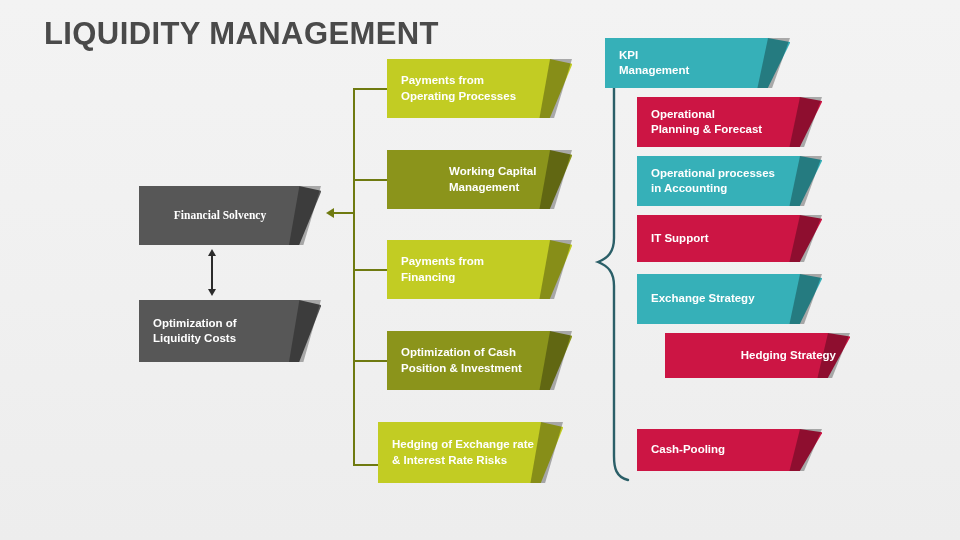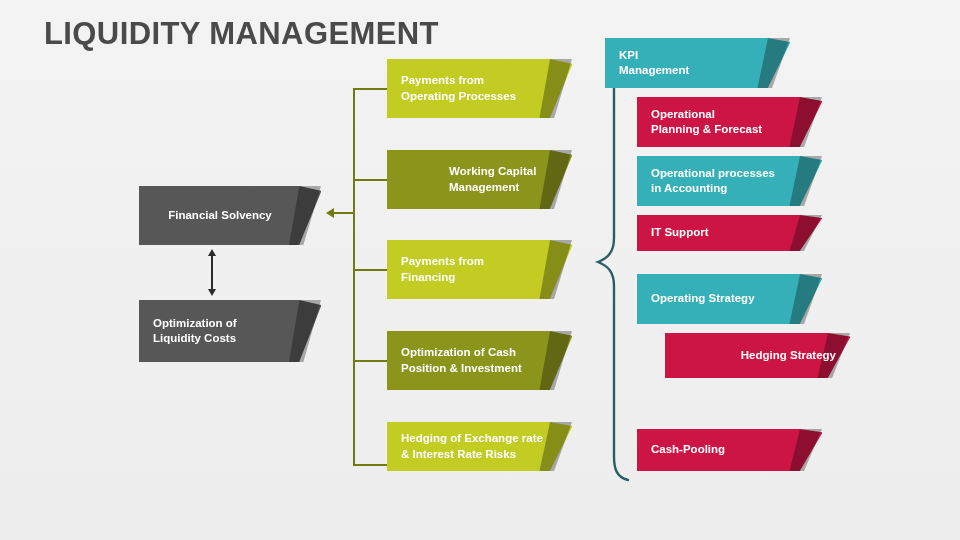--- a/index.html
+++ b/index.html
@@ -115,21 +115,21 @@
   
   #brace { position: absolute; left: 592px; top: 48px; }
 </style>
 </head>
 <body>
 
 <div id="slide">
 
   <div id="title">LIQUIDITY MANAGEMENT</div>
 
-  <div class="box gray centered" style="left:139px; top:186px; width:182px; height:59px;">
+  <div class="box gray centered" style="left:139px; top:186px; width:182px; height:59px;font-family:Liberation Serif, serif;">
     <div class="body"></div>
     <div class="fold"></div>
     <div class="txt">Financial Solvency</div>
   </div>
 
   <div class="vArrowWrap" style="left:203px; top:249px; width:18px; height:47px;">
     <div class="head up"></div>
     <div class="stem"></div>
     <div class="head down"></div>
   </div>
@@ -171,21 +171,21 @@
 Financing</div>
   </div>
 
   <div class="box green-dark" style="left:387px; top:331px; width:185px; height:59px;">
     <div class="body"></div>
     <div class="fold"></div>
     <div class="txt">Optimization of Cash
 Position &amp; Investment</div>
   </div>
 
-  <div class="box green-light" style="left:387px; top:422px; width:185px; height:49px;">
+  <div class="box green-light" style="left:378px; top:422px; width:185px; height:61px;">
     <div class="body"></div>
     <div class="fold"></div>
     <div class="txt">Hedging of Exchange rate
 &amp; Interest Rate Risks</div>
   </div>
 
   <svg id="brace" width="40" height="436" viewBox="0 0 40 436">
     <path d="M36 3 C24 5, 22 14, 22 26 L22 190 C22 204, 16 210, 6 214
              C16 218, 22 224, 22 238 L22 408 C22 420, 24 429, 36 432" fill="none" stroke="#2b5f68" stroke-width="2.4" stroke-linecap="round"></path>
   </svg>
@@ -204,30 +204,30 @@
 in Accounting</div>
   </div>
 
   <div class="box crimson" style="left:637px; top:97px; width:185px; height:50px;">
     <div class="body"></div>
     <div class="fold"></div>
     <div class="txt">Operational
 Planning &amp; Forecast</div>
   </div>
 
-  <div class="box crimson" style="left:637px; top:215px; width:185px; height:36px;">
+  <div class="box crimson" style="left:637px; top:215px; width:185px; height:47px;">
     <div class="body"></div>
     <div class="fold"></div>
     <div class="txt">IT Support</div>
   </div>
 
   <div class="box teal" style="left:637px; top:274px; width:185px; height:50px;">
     <div class="body"></div>
     <div class="fold"></div>
-    <div class="txt">Operating Strategy</div>
+    <div class="txt">Exchange Strategy</div>
   </div>
 
   <div class="box crimson" style="left:665px; top:333px; width:185px; height:45px;text-align:right;">
     <div class="body"></div>
     <div class="fold"></div>
     <div class="txt">Hedging Strategy</div>
   </div>
 
 
   <div class="box crimson" style="left:637px; top:429px; width:185px; height:42px;">

